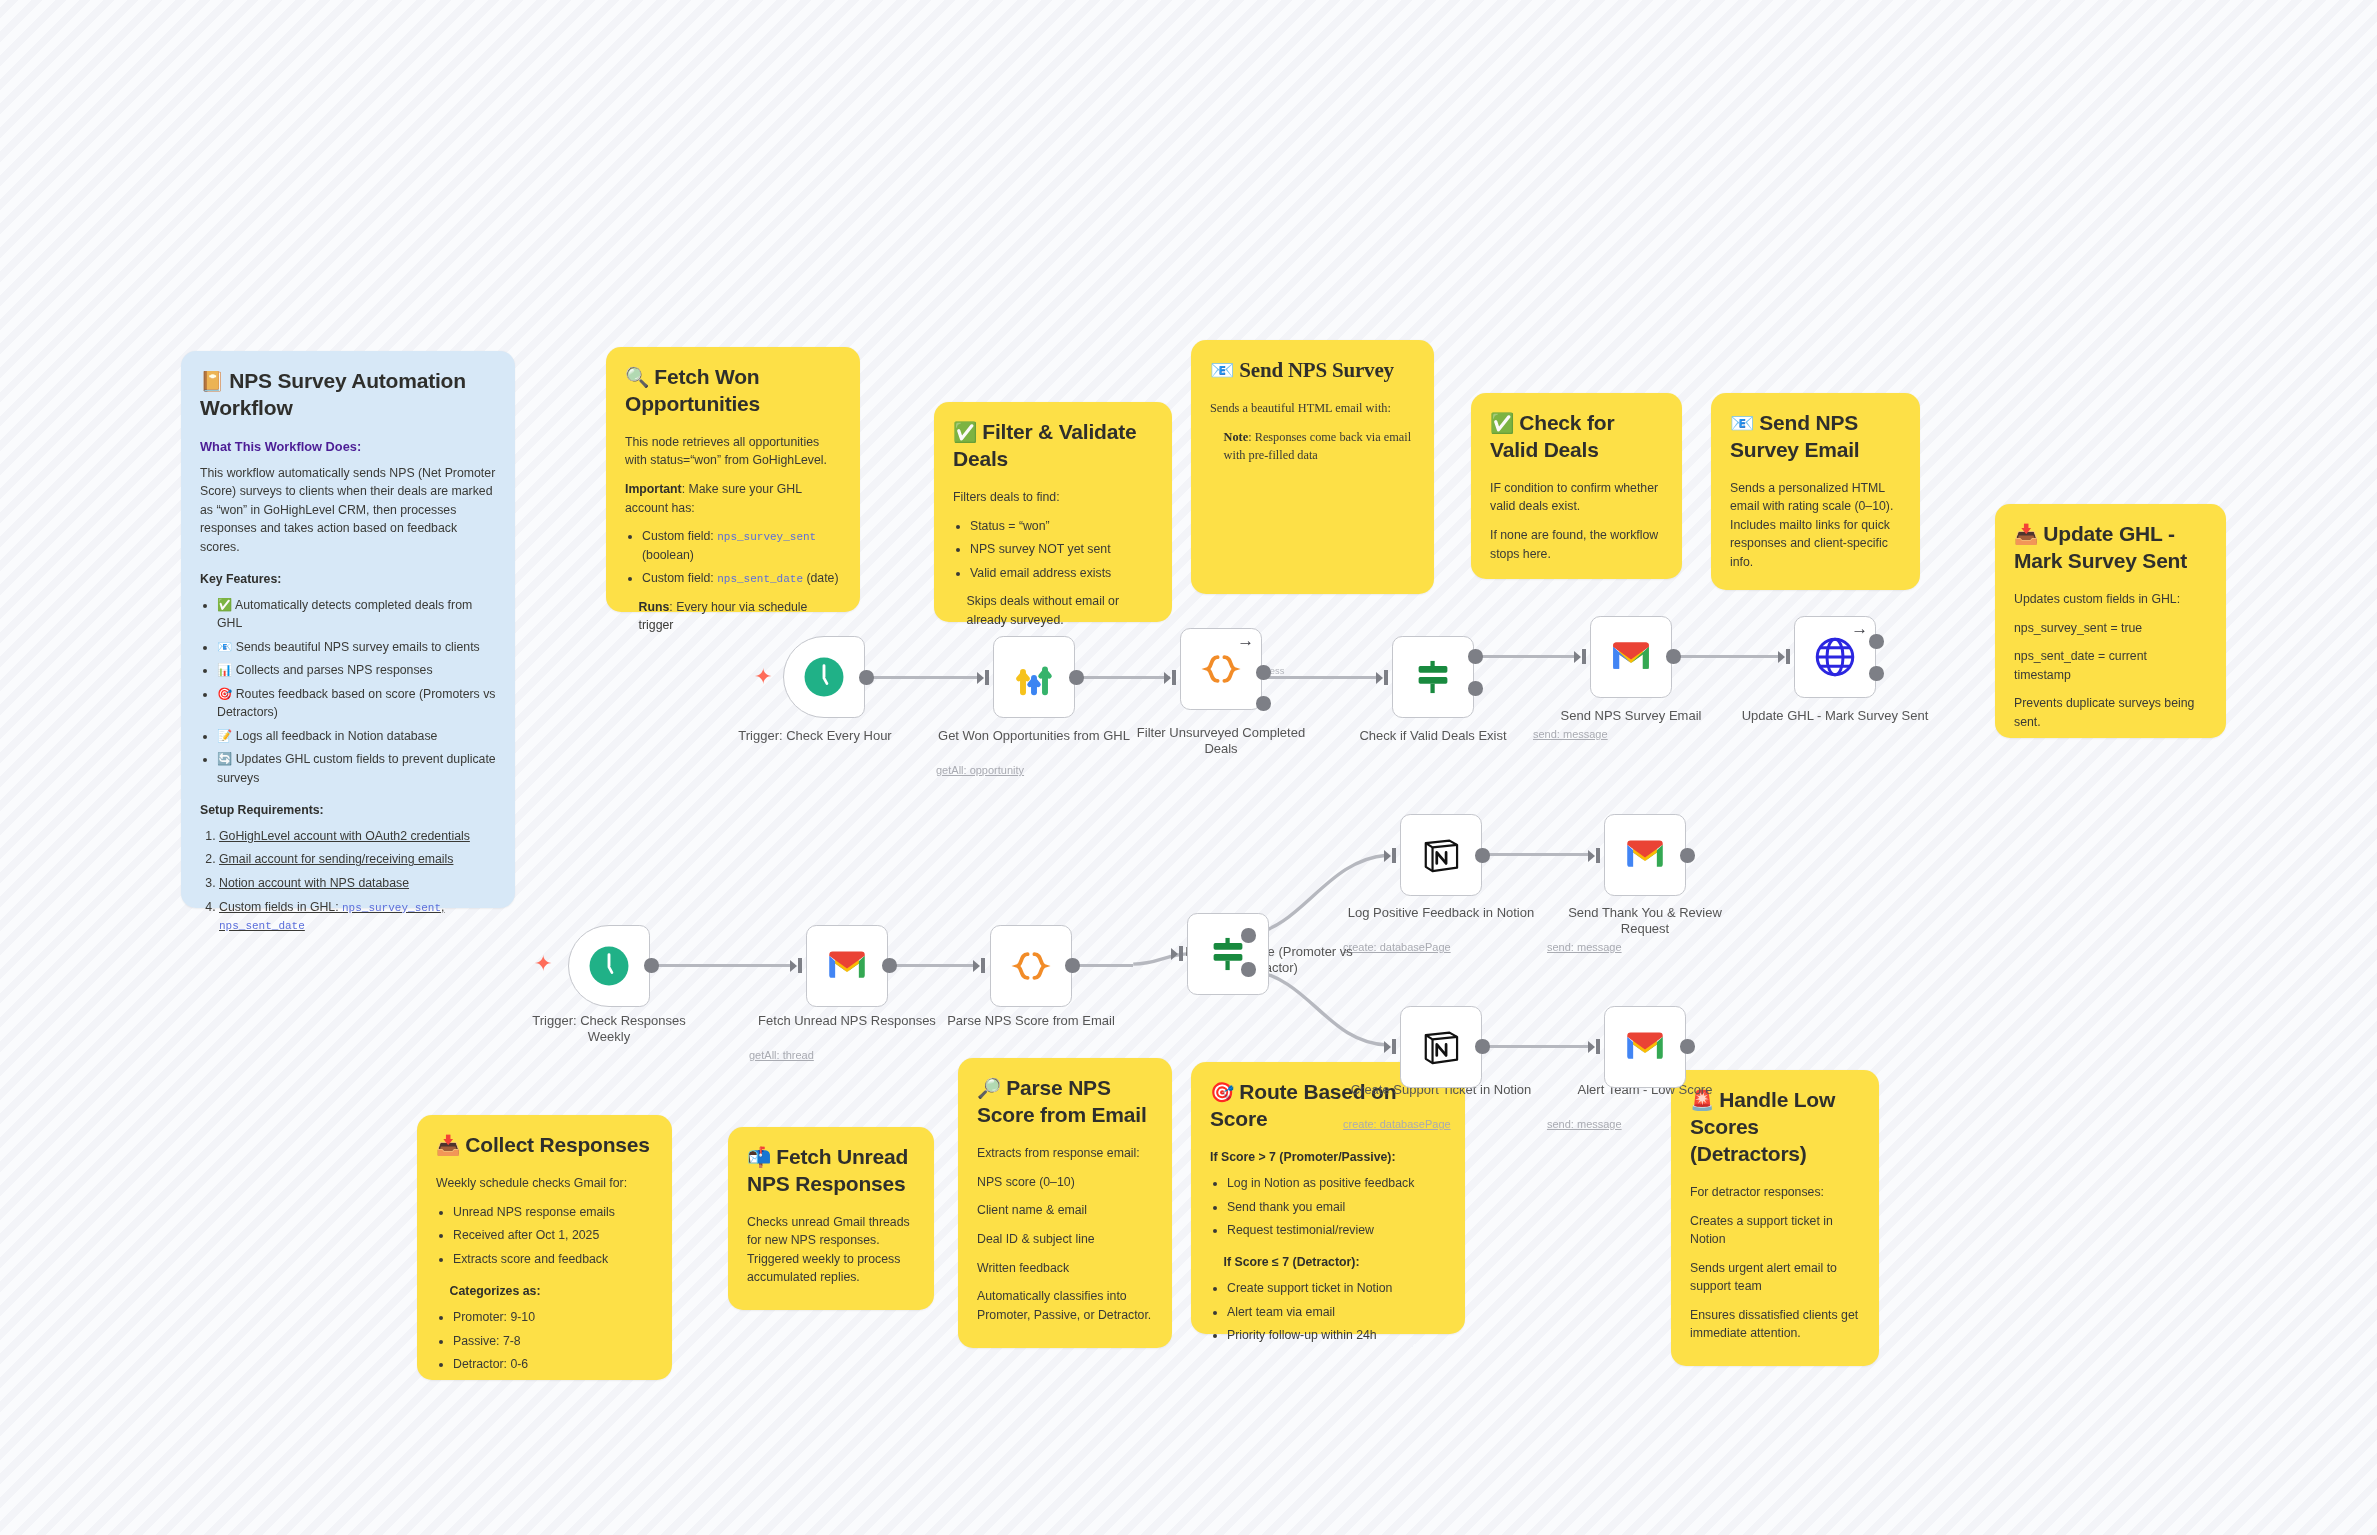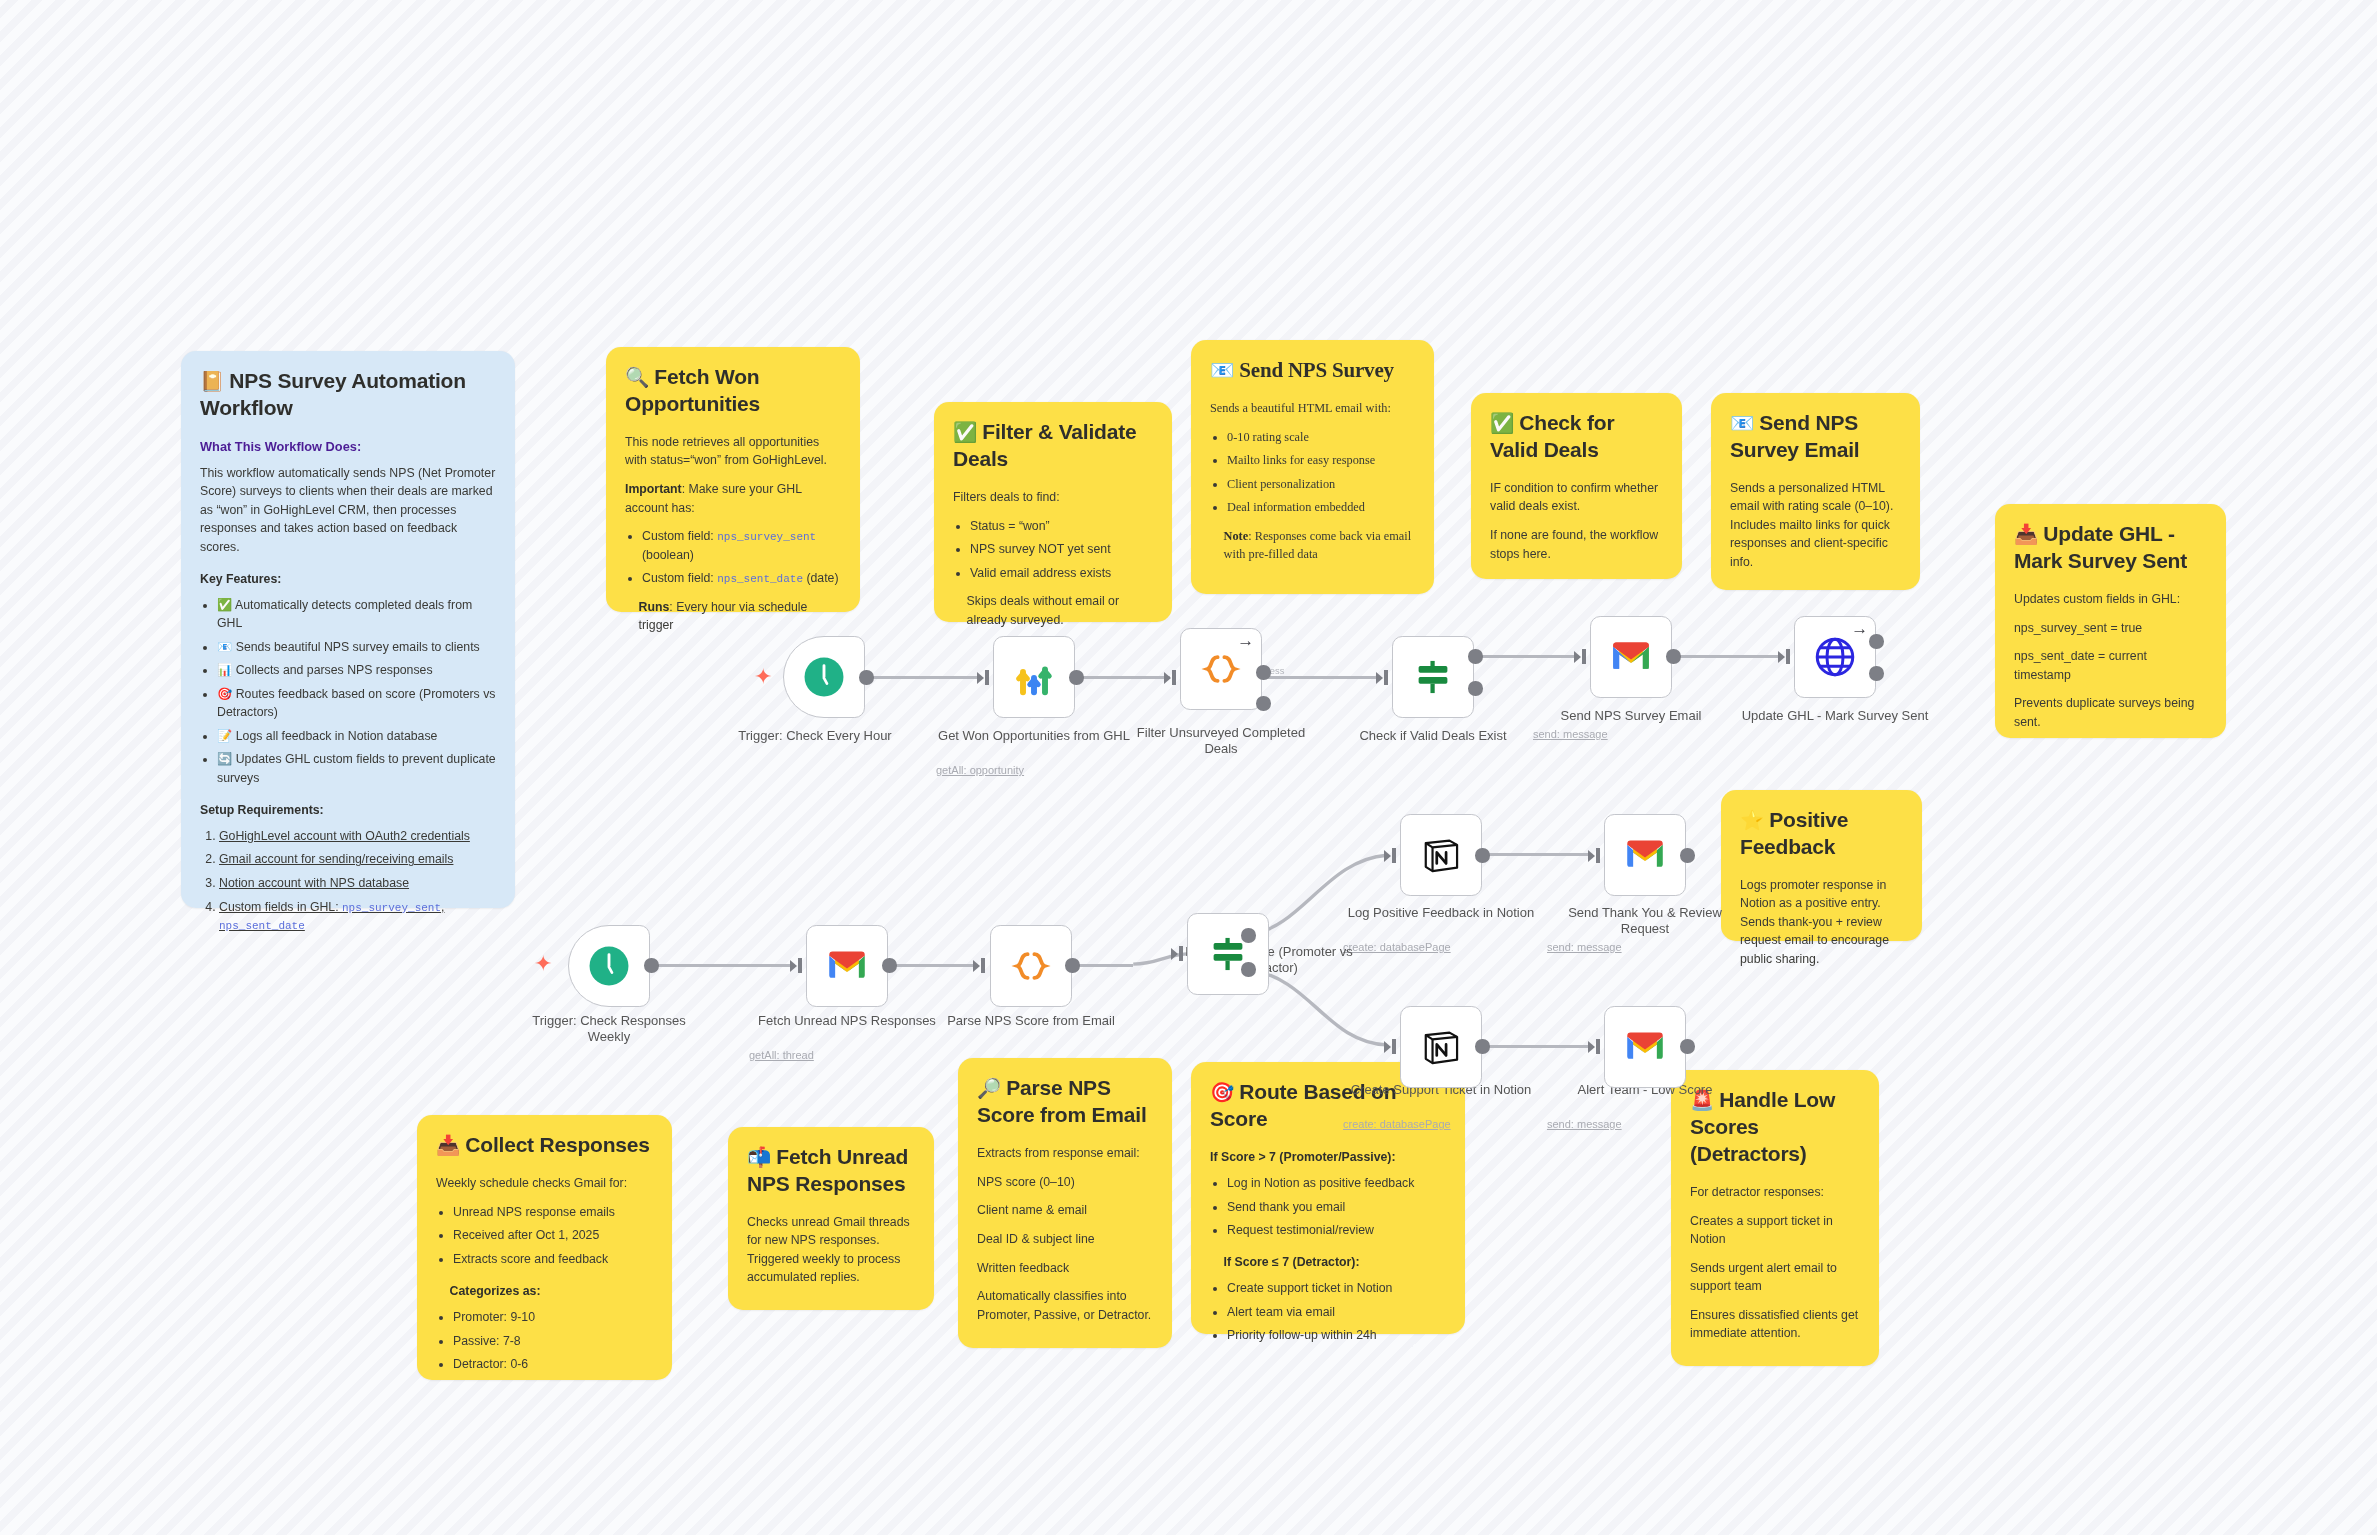--- a/index.html
+++ b/index.html
@@ -187,26 +187,20 @@
       <li>Valid email address exists</li>
     </ul>
     <p class="indent">Skips deals without email or already surveyed.</p>
   </div>
 
   <div class="note yellow" style="left:1191px; top:340px; width:243px; height:254px;font-family:Liberation Serif, serif;">
     <h2>
       <span class="emoji">📧</span><span>Send NPS Survey</span>
     </h2>
     <p>Sends a beautiful HTML email with:</p>
-    <ul>
-      <li>0-10 rating scale</li>
-      <li>Mailto links for easy response</li>
-      <li>Client personalization</li>
-      <li>Deal information embedded</li>
-    </ul>
     <p class="indent"><b>Note</b><span>: Responses come back via email with pre-filled data</span></p>
   </div>
 
   <div class="note yellow" style="left:1471px; top:393px; width:211px; height:186px;">
     <h2>
       <span class="emoji">✅</span><span>Check for Valid Deals</span>
     </h2>
     <p>IF condition to confirm whether valid deals exist.</p>
     <p>If none are found, the workflow stops here.</p>
   </div>
@@ -221,26 +215,20 @@
   <div class="note yellow" style="left:1995px; top:504px; width:231px; height:234px;">
     <h2>
       <span class="emoji">📥</span><span>Update GHL - Mark Survey Sent</span>
     </h2>
     <p>Updates custom fields in GHL:</p>
     <p>nps_survey_sent = true</p>
     <p>nps_sent_date = current timestamp</p>
     <p>Prevents duplicate surveys being sent.</p>
   </div>
 
-  <div class="note yellow" style="left:1721px; top:790px; width:201px; height:151px;">
-    <h2>
-      <span class="emoji">⭐</span><span>Positive Feedback</span>
-    </h2>
-    <p>Logs promoter response in Notion as a positive entry. Sends thank-you + review request email to encourage public sharing.</p>
-  </div>
 
   <div class="note yellow" style="left:417px; top:1115px; width:255px; height:265px;">
     <h2>
       <span class="emoji">📥</span><span>Collect Responses</span>
     </h2>
     <p>Weekly schedule checks Gmail for:</p>
     <ul>
       <li>Unread NPS response emails</li>
       <li>Received after Oct 1, 2025</li>
       <li>Extracts score and feedback</li>

